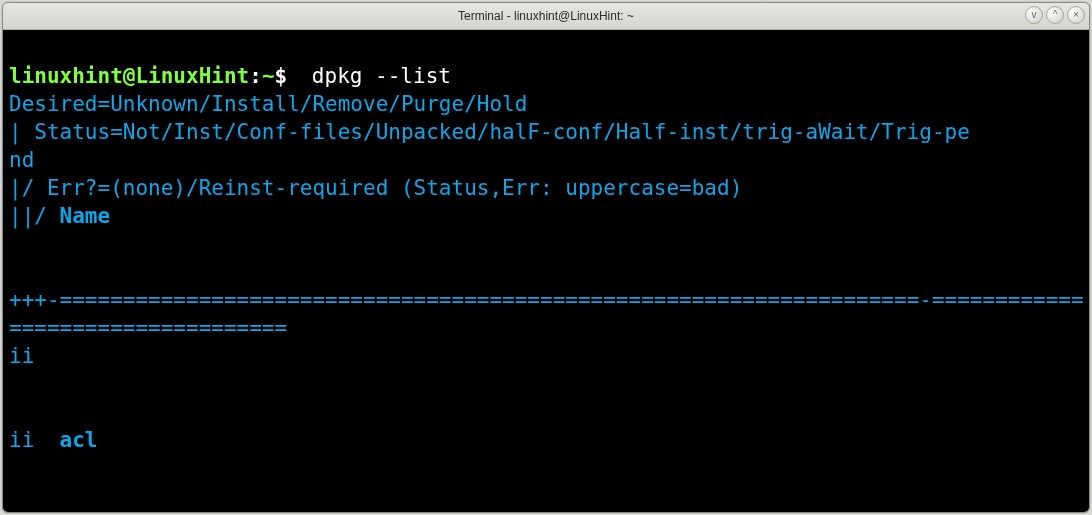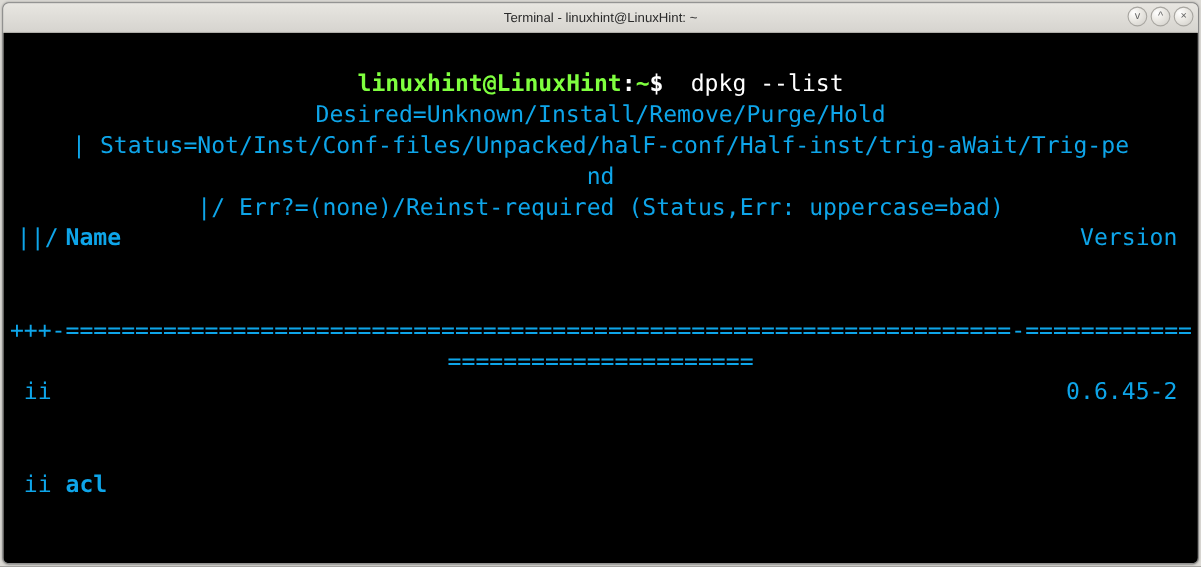--- a/index.html
+++ b/index.html
@@ -16,21 +16,20 @@
     width: 1086px;
     height: 509px;
     margin: 2px;
     border: 1px solid #888;
     border-radius: 6px;
     background: #dcdad5;
     box-shadow: 0 0 2px rgba(0,0,0,0.3);
     display: flex;
     flex-direction: column;
     overflow: hidden;
-    text-align: center;
   }
 
   .titlebar {
     height: 26px;
     background: linear-gradient(to bottom, #e8e6e1 0%, #d6d4cf 100%);
     border-bottom: 1px solid #b0aea9;
     display: flex;
     align-items: center;
     justify-content: center;
     position: relative;
@@ -112,25 +111,25 @@
         </div>
     </div>
   </div>
 
   <div class="terminal">
 <span class="prompt-user">linuxhint@LinuxHint</span><span class="prompt-sep">:</span><span class="prompt-path">~</span><span class="prompt-dollar">$</span> <span class="cmd">dpkg --list</span>
 <span class="out">Desired=Unknown/Install/Remove/Purge/Hold</span>
 <span class="out">| Status=Not/Inst/Conf-files/Unpacked/halF-conf/Half-inst/trig-aWait/Trig-pe</span>
 <span class="out">nd</span>
 <span class="out">|/ Err?=(none)/Reinst-required (Status,Err: uppercase=bad)</span>
-<div class="row out"><span class="col-status">||/</span><span class="col-name">Name</span><span class="col-spacer"></span><span class="col-ver">Version</span></div>
+<div class="row out"><span class="col-status">||/</span><span class="col-name">Name</span><span class="col-spacer"></span></div>
 <span> </span>
 <span class="out">+++-====================================================================-============</span>
 <span class="out">======================</span>
-<div class="row out"><span class="col-status">ii</span><span class="col-spacer"></span><span class="col-ver">0.6.45-2</span></div>
+<div class="row out"><span class="col-status">ii</span><span class="col-spacer"></span></div>
 <span> </span>
 <div class="row out"><span class="col-status">ii</span><span class="col-name">acl</span><span class="col-spacer"></span></div>
 <span> </span>
 <div class="row out"><span class="col-status">ii</span><span class="col-name">adduser</span><span class="col-spacer"></span><span class="col-ver">3.118</span></div>
 
 
   </div>
 </div>
 
 </body></html>

